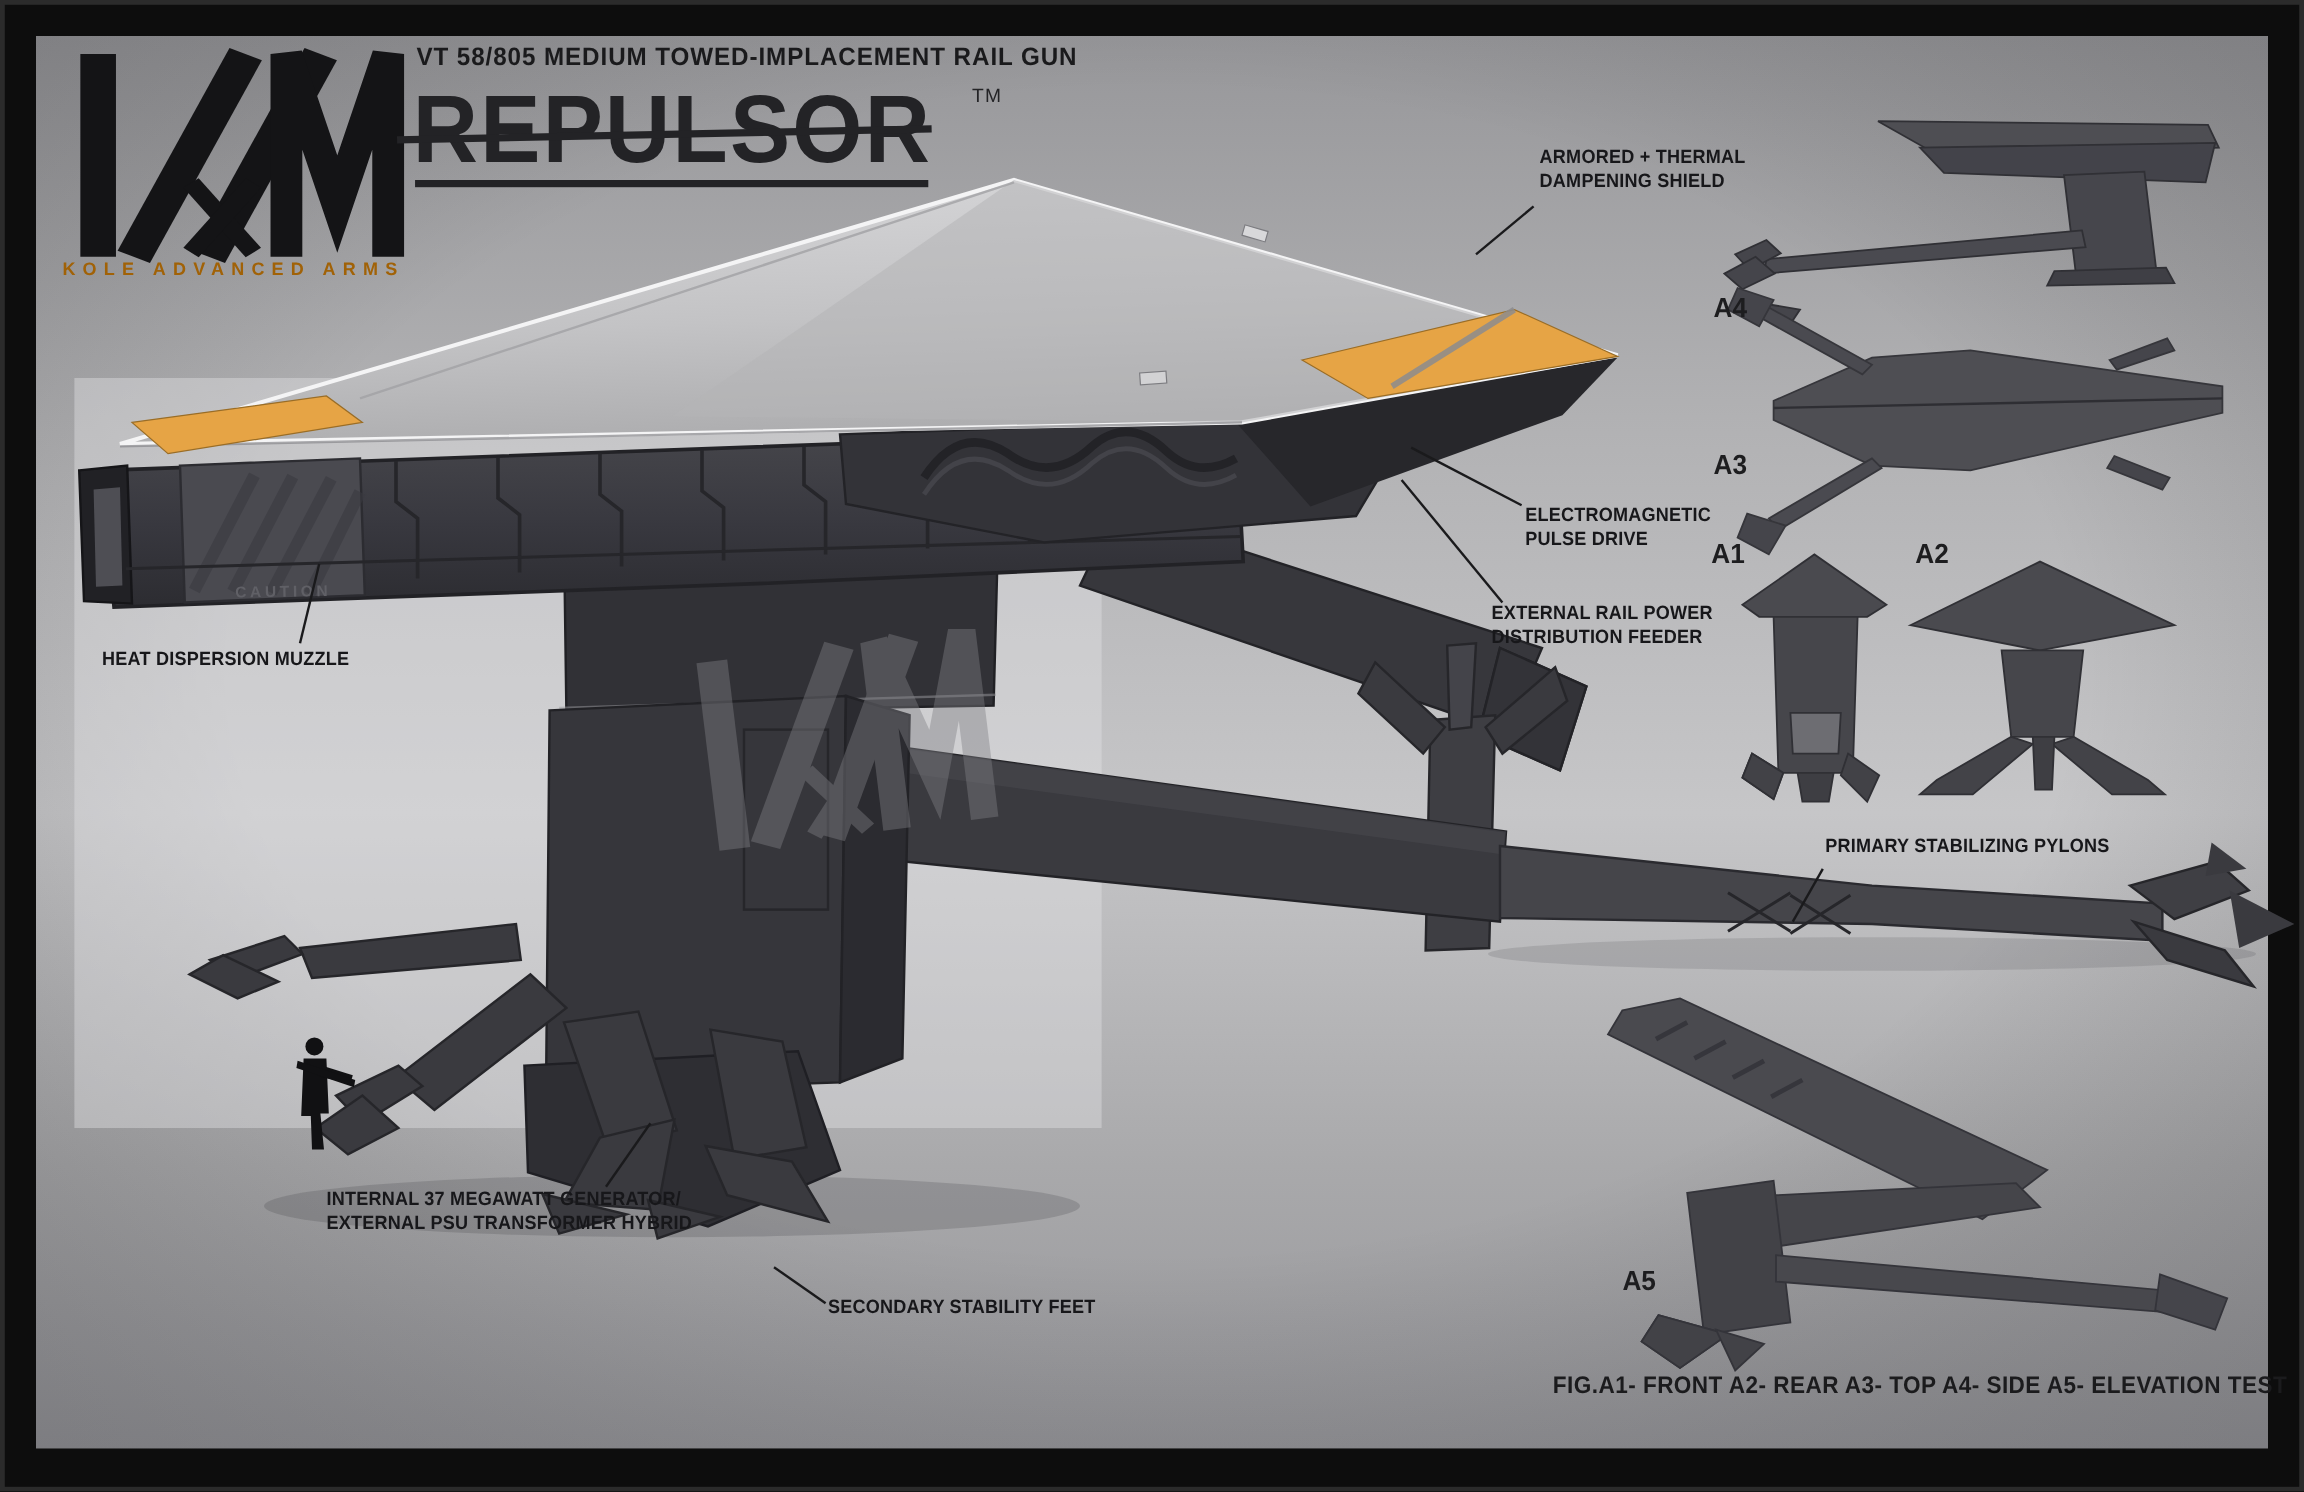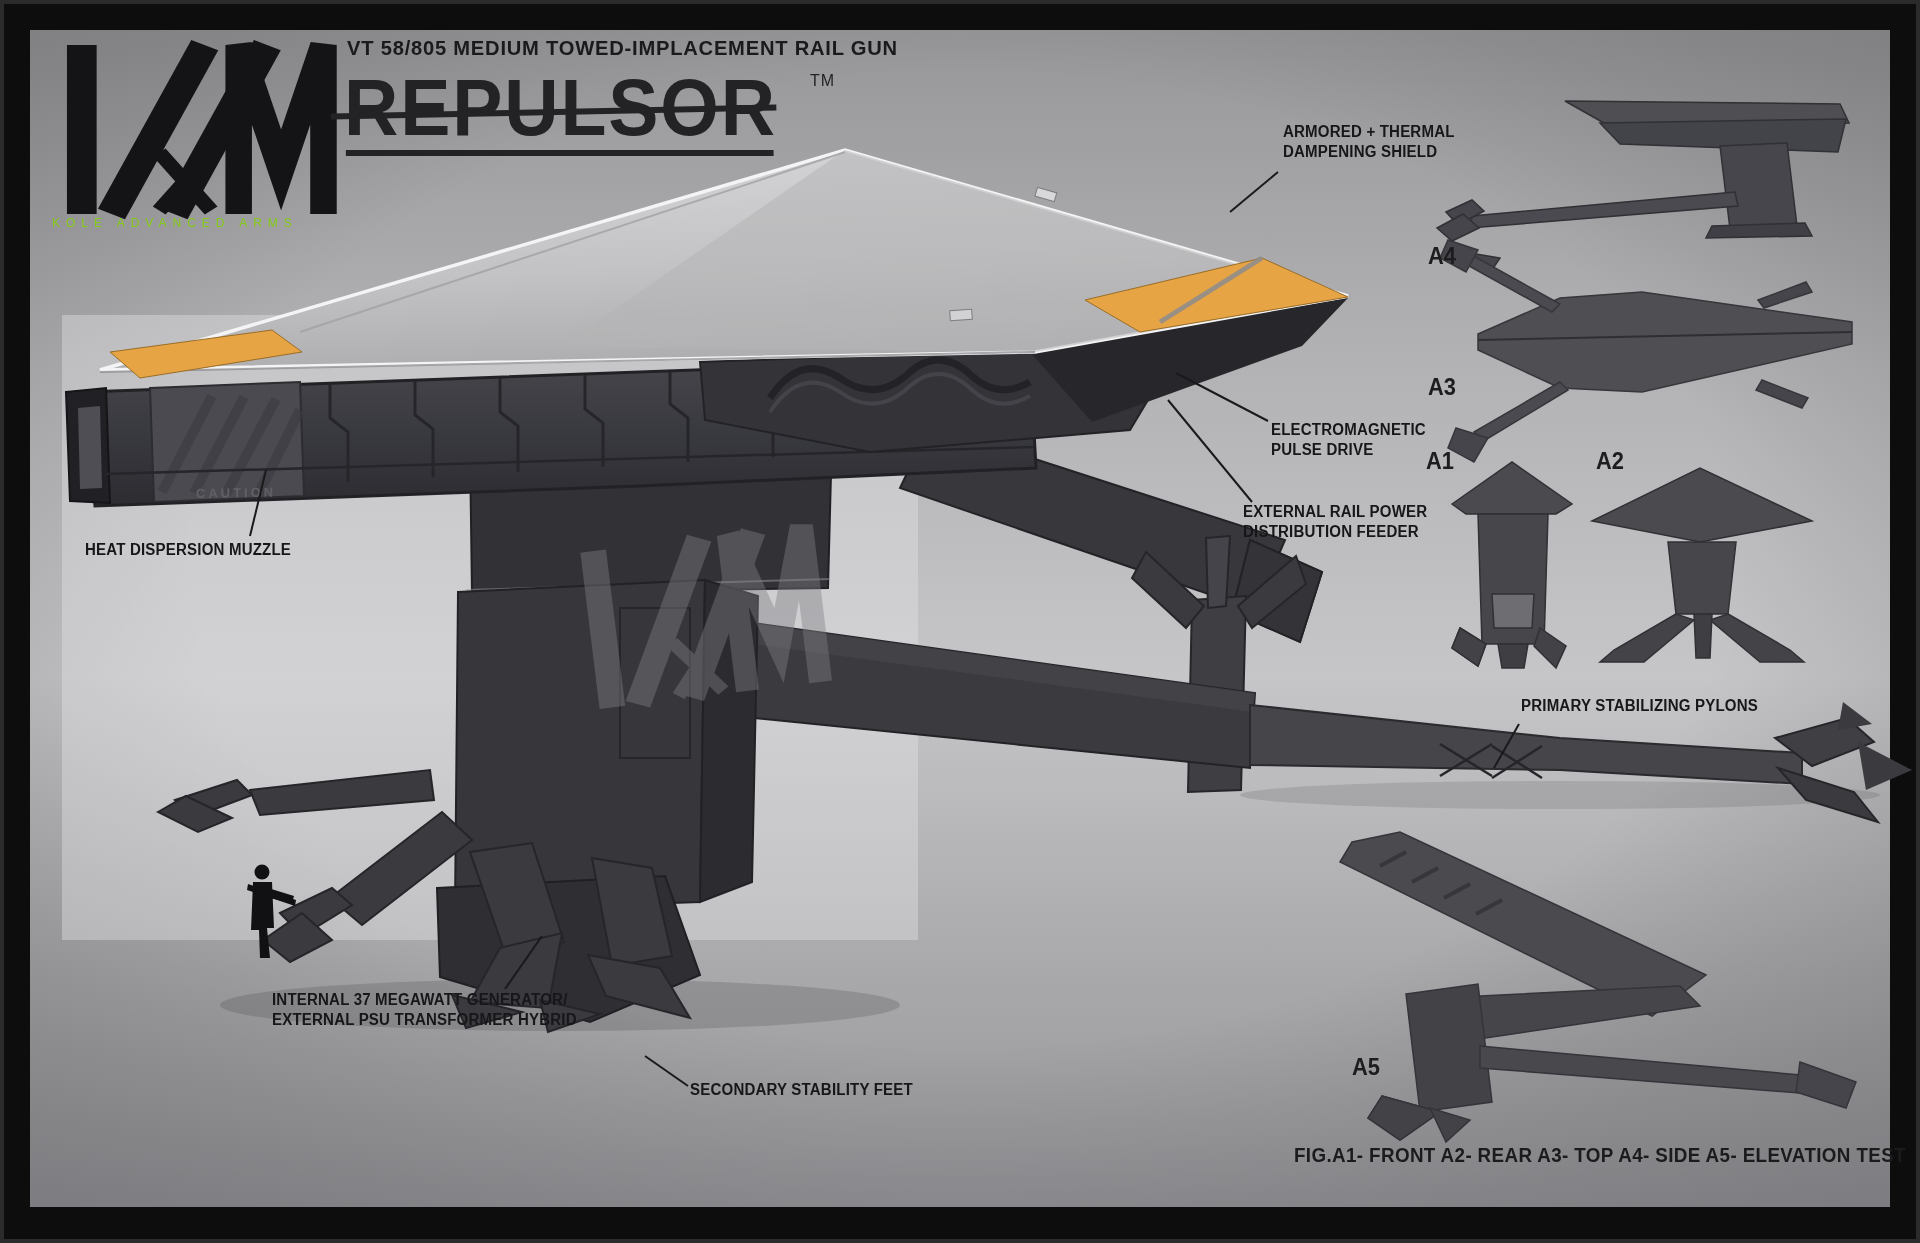--- a/index.html
+++ b/index.html
@@ -14,21 +14,21 @@
     position:absolute;font-weight:bold;font-size:16px;line-height:1.24;
     color:#17171a;transform:scaleX(.94);transform-origin:left top;white-space:nowrap;
     letter-spacing:.2px;
   }
   .fig-label{
     position:absolute;font-weight:bold;font-size:23px;color:#1d1d1f;
     transform:scaleX(.95);transform-origin:left top;
   }
   .brand-text{
     position:absolute;left:52px;top:216px;width:300px;
-    font-weight:normal;font-size:12px;letter-spacing:6px;color:#84cc16;white-space:nowrap;
+    font-weight:bold;font-size:15px;letter-spacing:6px;color:#a16207;white-space:nowrap;
   }
   .model-line{
     position:absolute;left:347px;top:36px;
     font-weight:bold;font-size:21px;letter-spacing:.8px;color:#1a1a1c;
     transform:scaleX(.96);transform-origin:left top;white-space:nowrap;
   }
   .product-name{
     position:absolute;left:344px;top:68px;
     font-weight:bold;font-size:80px;line-height:1;letter-spacing:2px;color:#232326;
     transform:scaleX(.94);transform-origin:left top;white-space:nowrap;

